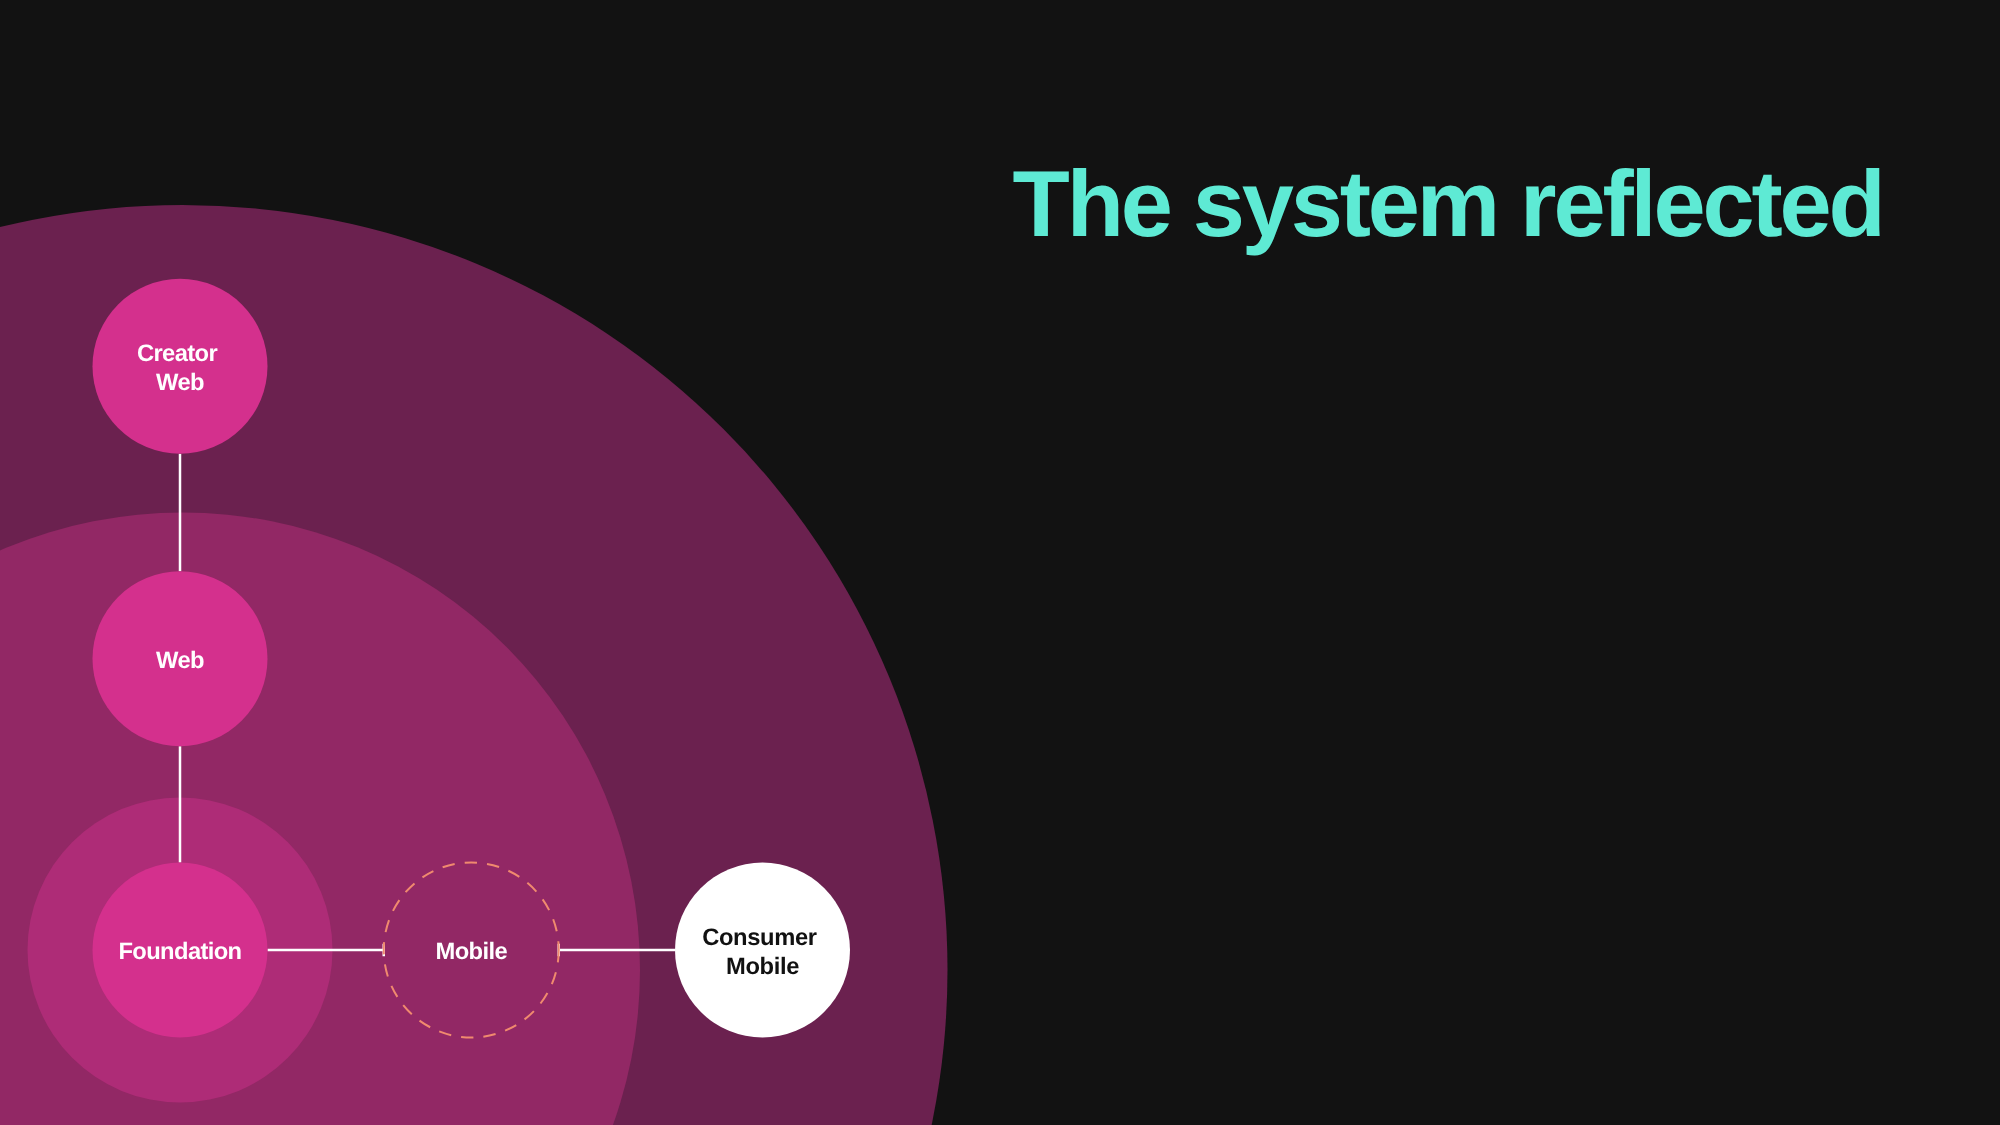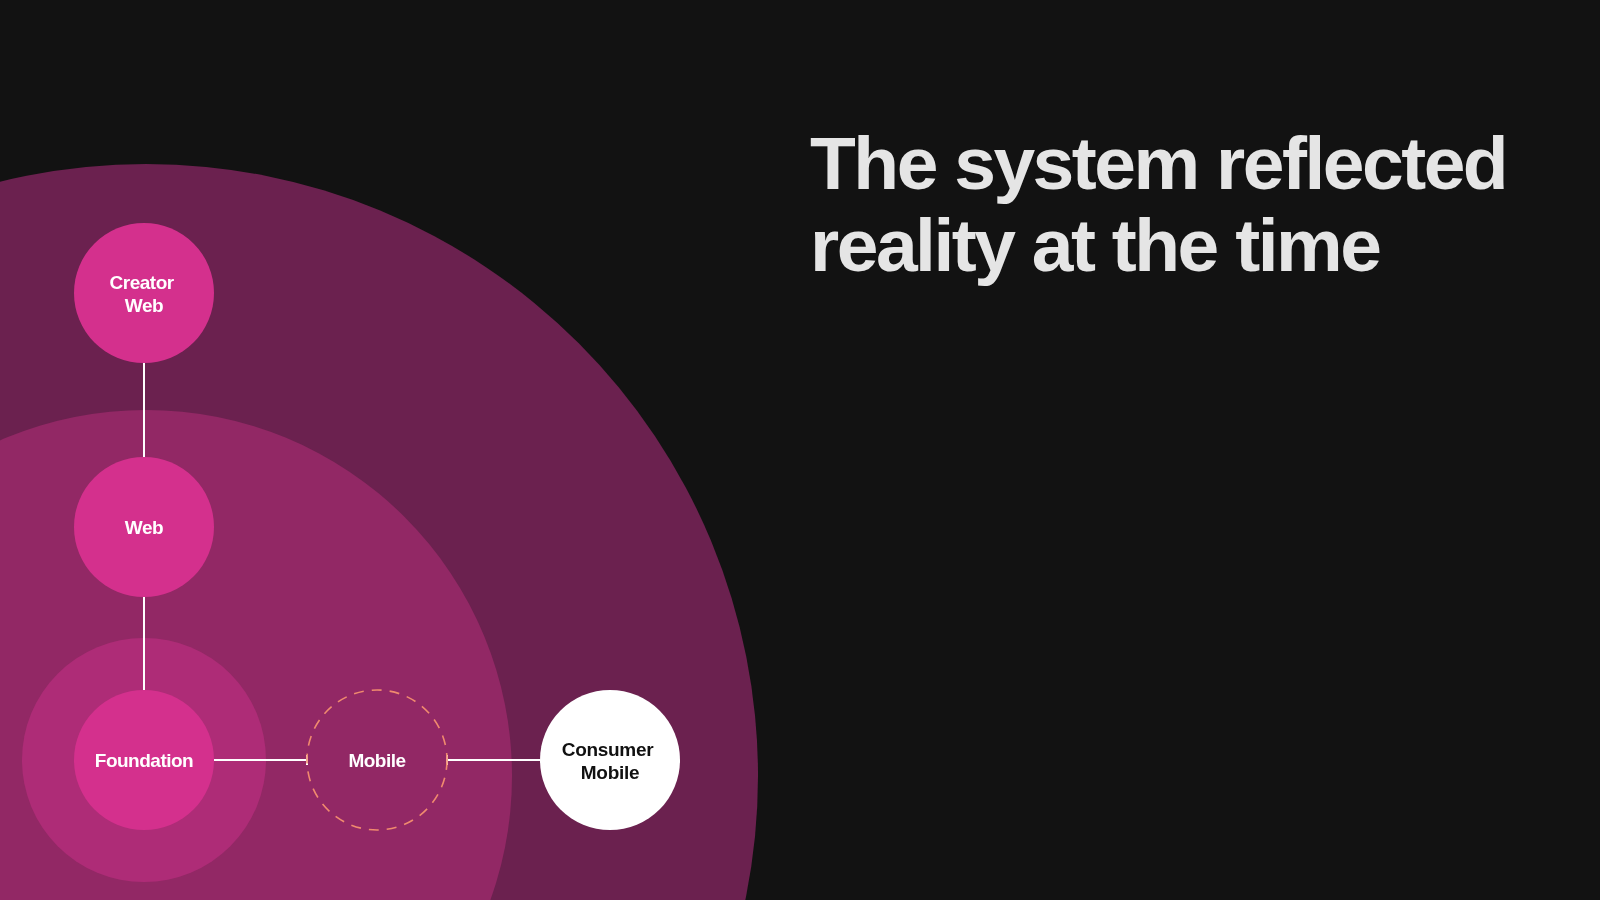--- a/index.html
+++ b/index.html
@@ -4,21 +4,21 @@
   <style>
     html, body { margin: 0; padding: 0; }
     body {
       width: 1600px; height: 900px; overflow: hidden; position: relative;
       background: #121212;
       font-family: "Liberation Sans", "DejaVu Sans", sans-serif;
     }
     .diagram { position: absolute; left: 0; top: 0; width: 1600px; height: 900px; }
     .title {
       position: absolute; left: 810px; top: 122px;
-      margin: 0; color: #e5e5e5;
+      margin: 0; color: #5eead4;
       font-family: "Liberation Sans", sans-serif;
       font-weight: 700; font-size: 75px; line-height: 82px;
       letter-spacing: -2.5px;
     }
     .title span { display: block; white-space: nowrap; }
     .node-label {
       font-family: "Liberation Sans", sans-serif; font-weight: 700;
     }
   </style>
 </head>
@@ -64,14 +64,13 @@
     <circle cx="610" cy="760" r="70" fill="#ffffff"></circle>
     <text class="node-label" x="610" y="756" text-anchor="middle" font-size="19" fill="#111111" font-weight="400" letter-spacing="-0.3">
       <tspan x="610">Consumer</tspan>
       <tspan x="610" dy="23">Mobile</tspan>
     </text>
   </g>
 </svg>
 
 <h1 class="title">
   <span>The system reflected</span>
-  <span>reality at the time</span>
 </h1>
 
 </body></html>

